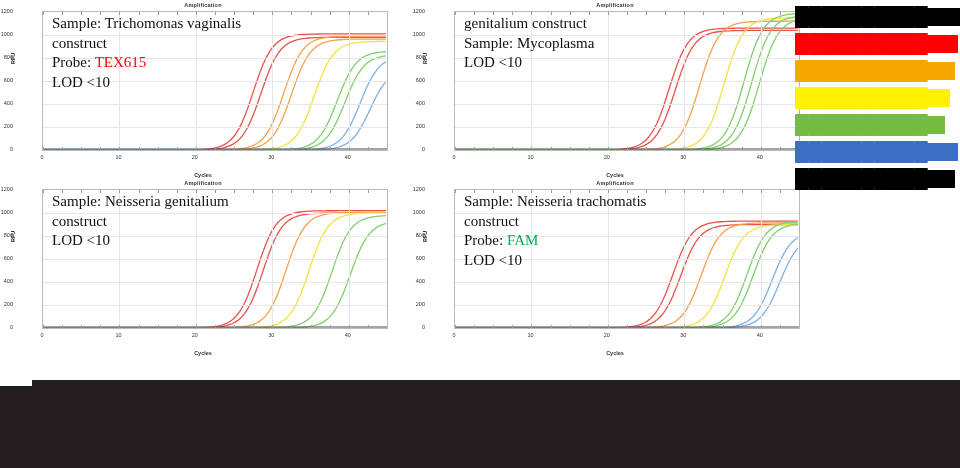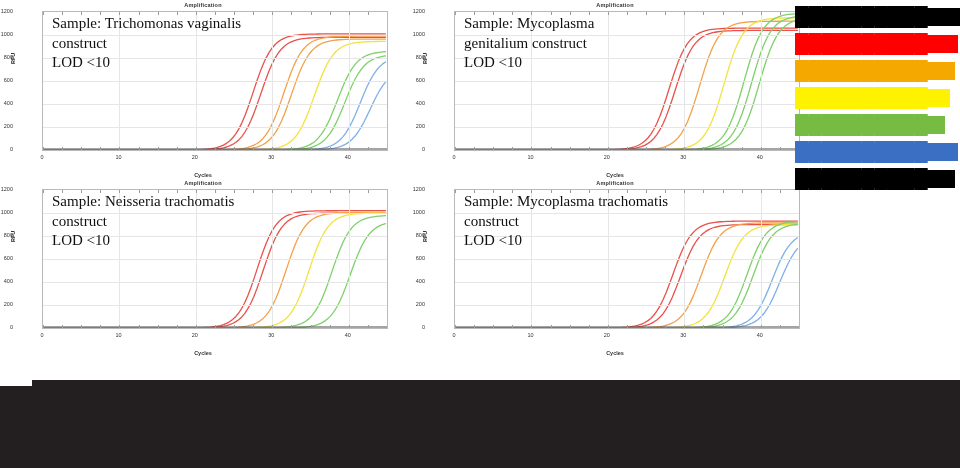--- a/index.html
+++ b/index.html
@@ -198,20 +198,24 @@
         <div class="xtick" style="left: 263.333px; top: 152px;">30</div>
         <div class="xtick" style="left: 339.778px; top: 152px;">40</div>
       </div>
     <div class="xlabel">Cycles</div>
     <div class="annot">
       <div>
         <span>Sample:</span>
         <span>Trichomonas  vaginalis</span>
       </div>
       <div>construct</div>
+      <div>
+        <span>Probe:</span>
+        <span class="probe-val" style="color: rgb(255, 0, 0);">TEX615</span>
+      </div>
       <div>LOD &lt;10</div>
     </div>
   </div>
 
   <div class="panel" id="panel-mg">
     <div class="panel-title">Amplification</div>
     <div class="ylabel">RFU</div>
     <div class="yticks">
         <div class="ytick" style="top: 9px;">1200</div>
         <div class="ytick" style="top: 32px;">1000</div>
@@ -286,25 +290,25 @@
       </div>
     <div class="xticks">
         <div class="xtick" style="left: 34px; top: 152px;">0</div>
         <div class="xtick" style="left: 110.444px; top: 152px;">10</div>
         <div class="xtick" style="left: 186.889px; top: 152px;">20</div>
         <div class="xtick" style="left: 263.333px; top: 152px;">30</div>
         <div class="xtick" style="left: 339.778px; top: 152px;">40</div>
       </div>
     <div class="xlabel">Cycles</div>
     <div class="annot">
+      <div>genitalium  construct</div>
       <div>
         <span>Sample:</span>
         <span>Mycoplasma</span>
       </div>
-      <div>genitalium  construct</div>
       <div>LOD &lt;10</div>
     </div>
   </div>
 
   <div class="panel" id="panel-ng">
     <div class="panel-title">Amplification</div>
     <div class="ylabel">RFU</div>
     <div class="yticks">
         <div class="ytick" style="top: 9px;">1200</div>
         <div class="ytick" style="top: 32px;">1000</div>
@@ -380,21 +384,21 @@
         <div class="xtick" style="left: 34px; top: 152px;">0</div>
         <div class="xtick" style="left: 110.444px; top: 152px;">10</div>
         <div class="xtick" style="left: 186.889px; top: 152px;">20</div>
         <div class="xtick" style="left: 263.333px; top: 152px;">30</div>
         <div class="xtick" style="left: 339.778px; top: 152px;">40</div>
       </div>
     <div class="xlabel">Cycles</div>
     <div class="annot">
       <div>
         <span>Sample:</span>
-        <span>Neisseria trachomatis</span>
+        <span>Neisseria genitalium</span>
       </div>
       <div>construct</div>
       <div>LOD &lt;10</div>
     </div>
   </div>
 
   <div class="panel" id="panel-ct">
     <div class="panel-title">Amplification</div>
     <div class="ylabel">RFU</div>
     <div class="yticks">
@@ -474,23 +478,27 @@
         <div class="xtick" style="left: 34px; top: 152px;">0</div>
         <div class="xtick" style="left: 110.444px; top: 152px;">10</div>
         <div class="xtick" style="left: 186.889px; top: 152px;">20</div>
         <div class="xtick" style="left: 263.333px; top: 152px;">30</div>
         <div class="xtick" style="left: 339.778px; top: 152px;">40</div>
       </div>
     <div class="xlabel">Cycles</div>
     <div class="annot">
       <div>
         <span>Sample:</span>
-        <span>Mycoplasma trachomatis</span>
+        <span>Neisseria trachomatis</span>
       </div>
       <div>construct</div>
+      <div>
+        <span>Probe:</span>
+        <span class="probe-val" style="color: rgb(0, 176, 80);">FAM</span>
+      </div>
       <div>LOD &lt;10</div>
     </div>
   </div>
 
   <div id="legend">
       <div class="legend-row">
         <div class="legend-bar" style="width: 165px; background: rgb(0, 0, 0);"></div>
         <span class="legend-text" style="color: rgb(0, 0, 0);">██████████</span>
       </div>
       <div class="legend-row">

